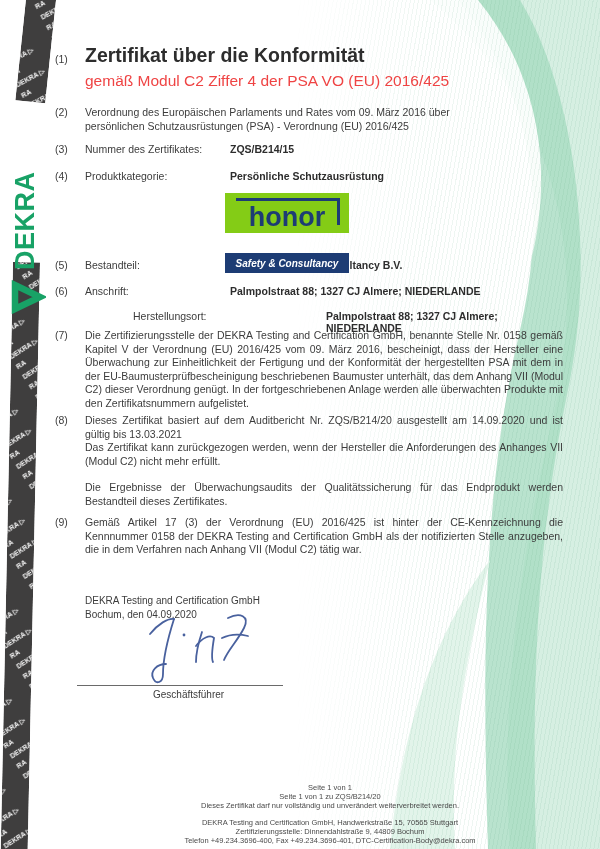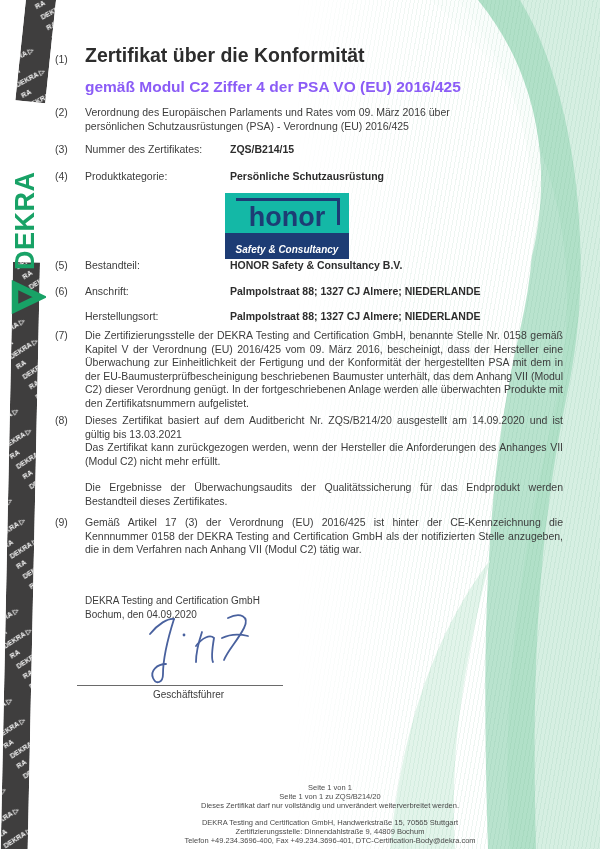--- a/index.html
+++ b/index.html
@@ -40,39 +40,39 @@
   .num { width:30px; flex-shrink:0; font-size:10.5px; color:#3c3c3c; }
   .lbl { width:145px; flex-shrink:0; font-size:10.5px; }
   .val { font-size:10.5px; font-weight:bold; color:#2d2d2d; }
   .body-text { font-size:10.5px; line-height:13.5px; text-align:justify; width:478px; }
   .body-text p { margin:0; }
   .body-text p.gap { margin-top:13px; }
 
   .r-title { top:44px; }
   .r-title .num { padding-top:9px; }
   .title1 { font-size:19.5px; font-weight:bold; color:#2d2d2d; line-height:1.15; }
-  .title2 { font-size:15.5px; font-weight:bold; color:#8b5cf6; line-height:1.2; margin-top:12px; }
+  .title2 { font-size:15.5px; font-weight:normal; color:#ef4444; line-height:1.2; margin-top:6px; }
 
   .r-reg  { top:106px; }
   .r-reg .body-text { max-width:392px; text-align:left; }
   .r-certnum { top:143px; }
   .r-prod { top:170px; }
   .r-manu { top:259px; }
   .r-addr { top:285px; }
-  .r-site { top:310px; }
+  .r-site { top:310px;gap:48px; }
   .r-c7 { top:329px; }
   .r-c8 { top:414px; }
   .r-c9 { top:516px; }
 
   
   .honor-logo { position:absolute; left:225px; top:193px; width:124px; z-index:3; }
-  .honor-top { position:relative; background:#14b8a6; height:40px; display:flex; align-items:flex-end; justify-content:center; padding-bottom:2px; }
+  .honor-top { position:relative; background:#84cc16; height:40px; display:flex; align-items:flex-end; justify-content:center; padding-bottom:2px; }
   .honor-bracket { position:absolute; top:5px; left:11px; right:9px; height:27px; border-top:3px solid #1d3c74; border-right:3px solid #1d3c74; }
   .honor-name { color:#1d3c74; font-weight:bold; font-size:27px; line-height:1; letter-spacing:0; }
-  .honor-bottom { background:#1d3c74; color:#ffffff; font-weight:bold; font-style:italic; font-size:10px; text-align:center; padding:11px 0 4px; }
+  .honor-bottom { background:#1d3c74; color:#ffffff; font-weight:bold; font-style:italic; font-size:10px; text-align:center; padding:5px 0 4px;margin-top:20px; }
 
   
   .issuer { position:absolute; left:85px; top:594px; font-size:10px; line-height:13.5px; z-index:3; }
   .signature-svg { position:absolute; left:128px; top:608px; z-index:3; }
   .sig-line { position:absolute; left:77px; top:685px; width:206px; border-top:1px solid #6a6a6a; z-index:3; }
   .sig-role { position:absolute; left:153px; top:689px; font-size:10px; color:#3c3c3c; z-index:3; }
 
   
   .footer { position:absolute; left:60px; top:783px; width:540px; text-align:center; font-size:7.5px; line-height:9px; color:#4a4a4a; z-index:3; }
   .footer .addr { margin-top:8px; }

